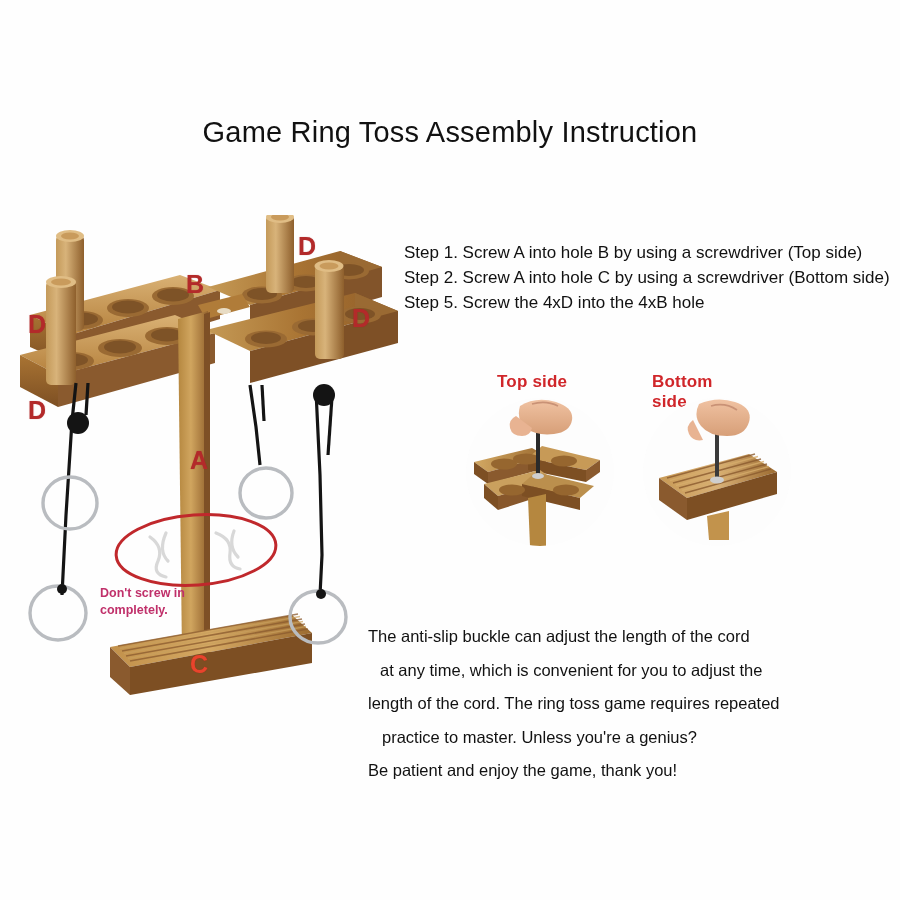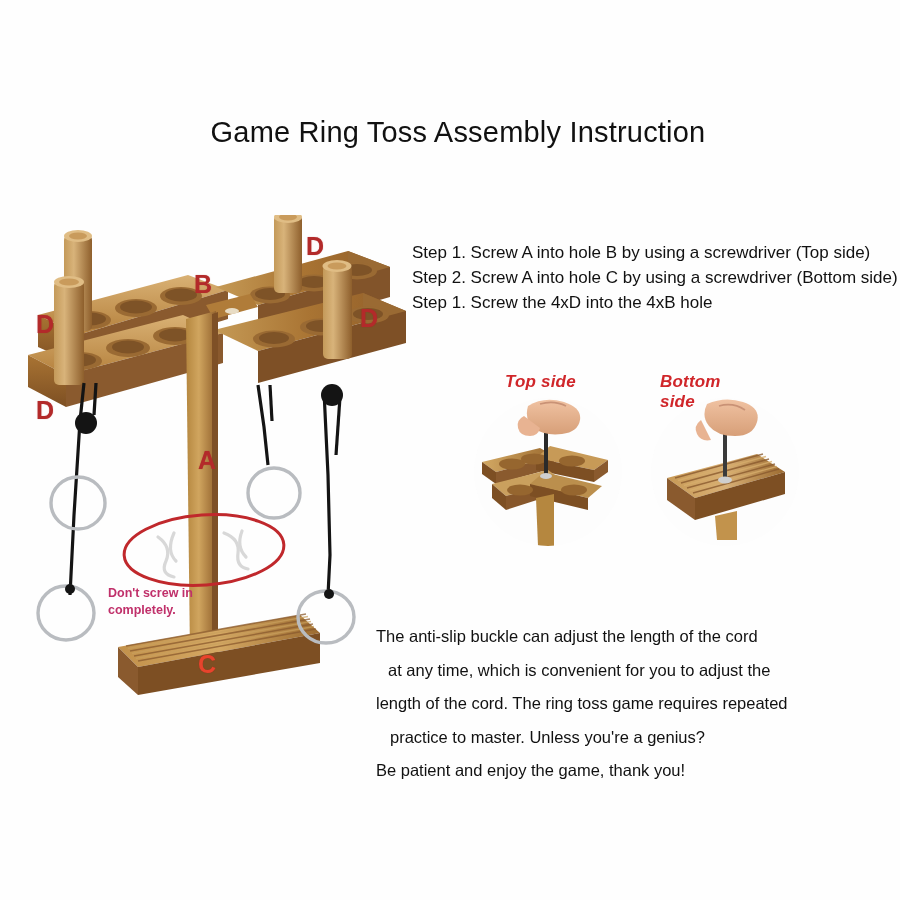--- a/index.html
+++ b/index.html
@@ -5,41 +5,40 @@
 <style>
   html,body{margin:0;padding:0;}
   body{
     width:900px;height:900px;
     background:#fefefe;
     font-family:"Liberation Sans", sans-serif;
     color:#111;
     overflow:hidden;
     position:relative;
   }
-  #sheet{position:absolute;inset:0;width:720px;height:900px;margin-left:8px;}
+  #sheet{position:absolute;inset:0;width:720px;height:900px;}
 
   
   .title{
     position:absolute;left:0;top:116px;width:900px;
     text-align:center;
     font-size:29px;font-weight:400;letter-spacing:.2px;
     color:#111;
   }
 
   
   .steps{position:absolute;left:404px;top:240px;width:470px;}
   .step{
     font-size:17px;line-height:25px;color:#111;white-space:nowrap;
   }
 
   
   .cap{
     position:absolute;font-size:17px;font-weight:700;color:#d0262a;
     letter-spacing:.2px;
-    font-style:italic;
   }
   .cap.top{left:497px;top:372px;}
   .cap.bot{left:652px;top:372px;}
 
   
   .para{position:absolute;left:368px;top:620px;width:520px;}
   .para .ln{font-size:16.5px;line-height:33.5px;color:#111;white-space:nowrap;}
   .para .ln.i1{padding-left:12px;}
   .para .ln.i2{padding-left:14px;}
 
@@ -76,21 +75,21 @@
 </head>
 <body>
 
 <div id="sheet">
 
   <div class="title">Game Ring Toss Assembly Instruction</div>
 
   <div class="steps">
     <div class="step">Step 1. Screw A into hole B by using a screwdriver  (Top side)</div>
     <div class="step">Step 2. Screw A into hole C by using a screwdriver (Bottom side)</div>
-    <div class="step">Step 1. Screw the 4xD into the 4xB hole</div>
+    <div class="step">Step 5. Screw the 4xD into the 4xB hole</div>
   </div>
 
   <div class="photo">
     <svg width="400" height="490" viewBox="0 0 400 490" xmlns="http://www.w3.org/2000/svg">
       <defs>
         <linearGradient id="wTop" x1="0" y1="0" x2="0" y2="1">
           <stop offset="0" stop-color="#d9b174"></stop>
           <stop offset="1" stop-color="#b5813d"></stop>
         </linearGradient>
         <linearGradient id="wTop2" x1="0" y1="0" x2="1" y2="0">

